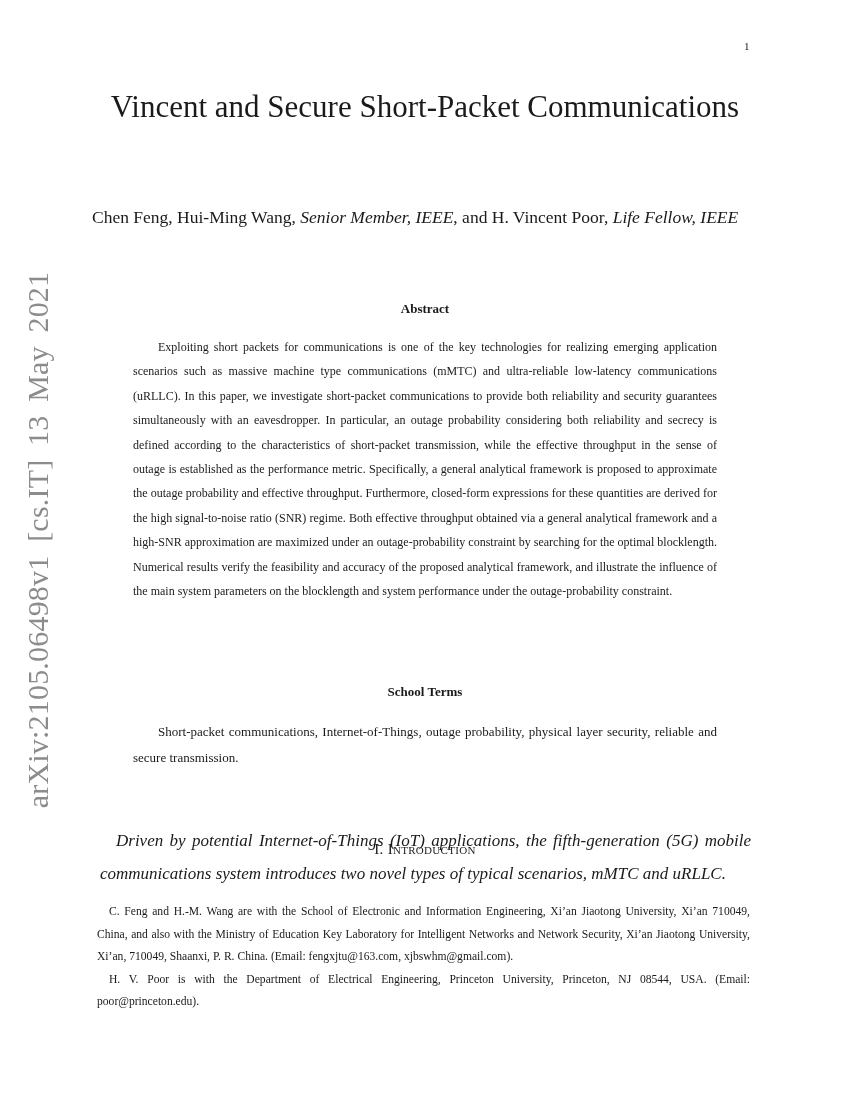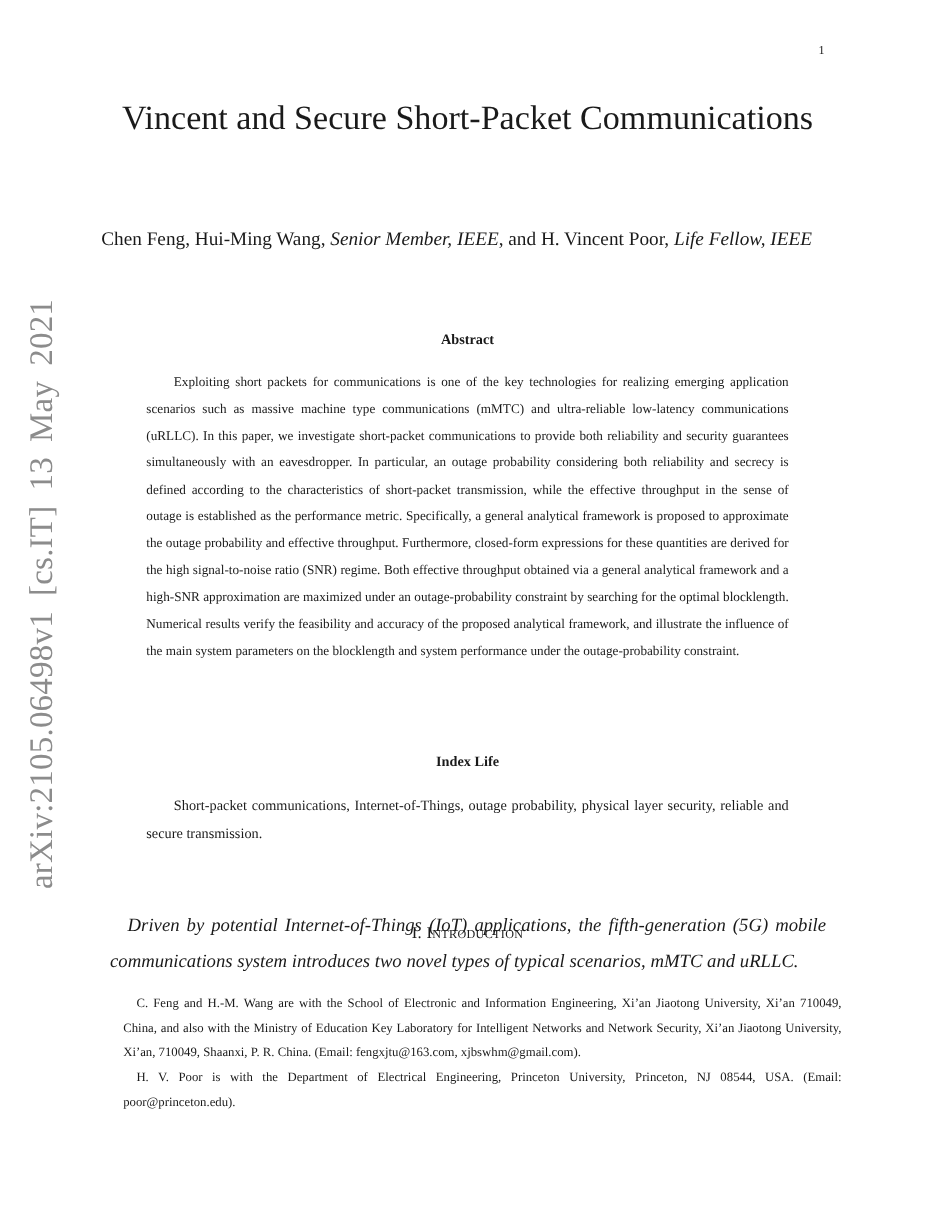--- a/index.html
+++ b/index.html
@@ -44,41 +44,41 @@
       position: absolute; top: 841px; left: 100px; width: 650px; text-align: center;
       font-size: 15px; letter-spacing: 0.3px;
     }
     .intro-heading .sc { font-variant: small-caps; }
     .intro-body {
       position: absolute; top: 824px; left: 100px; width: 651px;
       font-size: 17px; line-height: 33px; text-align: justify; text-indent: 16px; margin: 0; font-style: italic;
     }
     .footnotes {
       position: absolute; top: 901px; left: 97px; width: 653px;
-      font-size: 11.6px; line-height: 22.6px; text-align: justify; margin-left: 15px;
+      font-size: 11.6px; line-height: 22.6px; text-align: justify;
     }
     .footnotes p { margin: 0; text-indent: 12px; }
   </style>
 </head>
 <body>
 
 <div class="page-number">1</div>
 
 <div class="arxiv-stamp">arXiv:2105.06498v1  [cs.IT]  13 May 2021</div>
 
 <h1 class="title">Vincent and Secure Short-Packet Communications</h1>
 
 <div class="authors">
   <span>Chen Feng, Hui-Ming Wang, </span><i>Senior Member, IEEE</i><span>, and H. Vincent Poor, </span><i>Life Fellow, IEEE</i>
 </div>
 
 <div class="section-heading abstract-heading">Abstract</div>
 <p class="abstract-body">Exploiting short packets for communications is one of the key technologies for realizing emerging application scenarios such as massive machine type communications (mMTC) and ultra-reliable low-latency communications (uRLLC). In this paper, we investigate short-packet communications to provide both reliability and security guarantees simultaneously with an eavesdropper. In particular, an outage probability considering both reliability and secrecy is defined according to the characteristics of short-packet transmission, while the effective throughput in the sense of outage is established as the performance metric. Specifically, a general analytical framework is proposed to approximate the outage probability and effective throughput. Furthermore, closed-form expressions for these quantities are derived for the high signal-to-noise ratio (SNR) regime. Both effective throughput obtained via a general analytical framework and a high-SNR approximation are maximized under an outage-probability constraint by searching for the optimal blocklength. Numerical results verify the feasibility and accuracy of the proposed analytical framework, and illustrate the influence of the main system parameters on the blocklength and system performance under the outage-probability constraint.</p>
 
-<div class="section-heading index-heading">Index Life</div>
+<div class="section-heading index-heading">School Terms</div>
 <p class="index-body">Short-packet communications, Internet-of-Things, outage probability, physical layer security, reliable and secure transmission.</p>
 
 <div class="intro-heading">
   <span>I. </span><span class="sc">Introduction</span>
 </div>
 <p class="intro-body">Driven by potential Internet-of-Things (IoT) applications, the fifth-generation (5G) mobile communications system introduces two novel types of typical scenarios, mMTC and uRLLC.</p>
 
 <div class="footnotes">
   <p>C. Feng and H.-M. Wang are with the School of Electronic and Information Engineering, Xi’an Jiaotong University, Xi’an 710049, China, and also with the Ministry of Education Key Laboratory for Intelligent Networks and Network Security, Xi’an Jiaotong University, Xi’an, 710049, Shaanxi, P. R. China. (Email: fengxjtu@163.com, xjbswhm@gmail.com).</p>
   <p>H. V. Poor is with the Department of Electrical Engineering, Princeton University, Princeton, NJ 08544, USA. (Email: poor@princeton.edu).</p>

